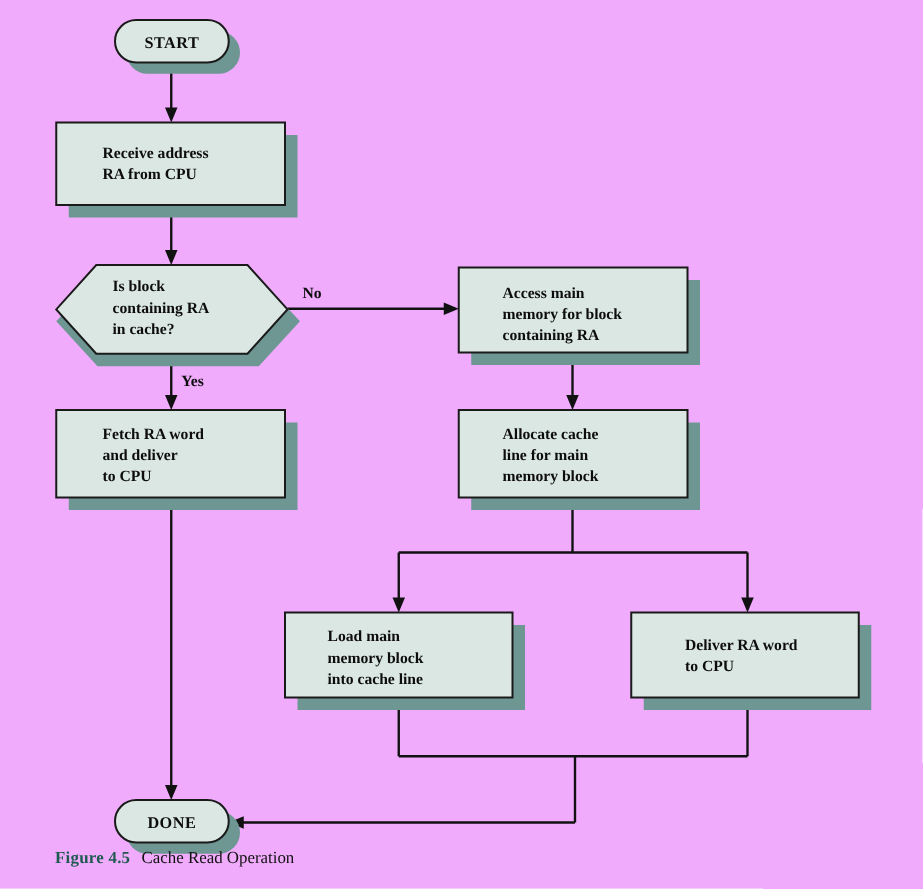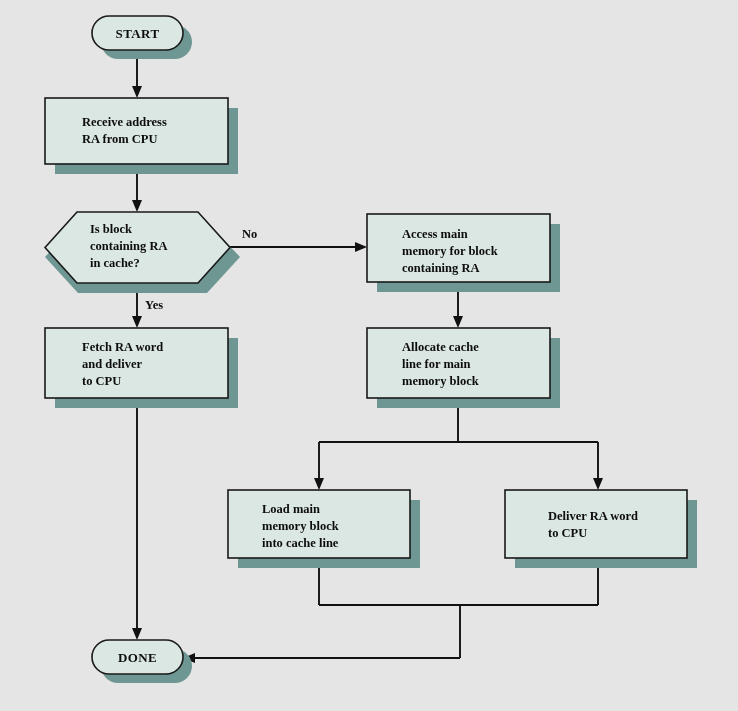--- a/index.html
+++ b/index.html
@@ -8,21 +8,21 @@
     padding: 0;
     background: #ffffff;
   }
   body {
     font-family: "Liberation Serif", "DejaVu Serif", serif;
   }
   #figure-root {
     position: relative;
     width: 738px;
     height: 711px;
-    background: #e5e5e5;
+    background: #f0abfc;
     overflow: hidden;
   }
   #flow-svg {
     position: absolute;
     left: 0;
     top: 0;
     width: 738px;
     height: 711px;
   }
   .node-label {
@@ -203,14 +203,17 @@
     </g>
 
     <g>
       <rect class="shape-shadow" x="101" y="649" width="91" height="34" rx="17" ry="17"></rect>
       <rect class="shape-body" x="92" y="640" width="91" height="34" rx="17" ry="17"></rect>
       <text class="term-label" x="137.5" y="662" text-anchor="middle">DONE</text>
     </g>
 
   </svg>
 
+  <div id="caption">
+    <span class="fig-num">Figure 4.5</span><span class="fig-title">Cache Read Operation</span>
+  </div>
 
 </div>
 
 </body></html>

